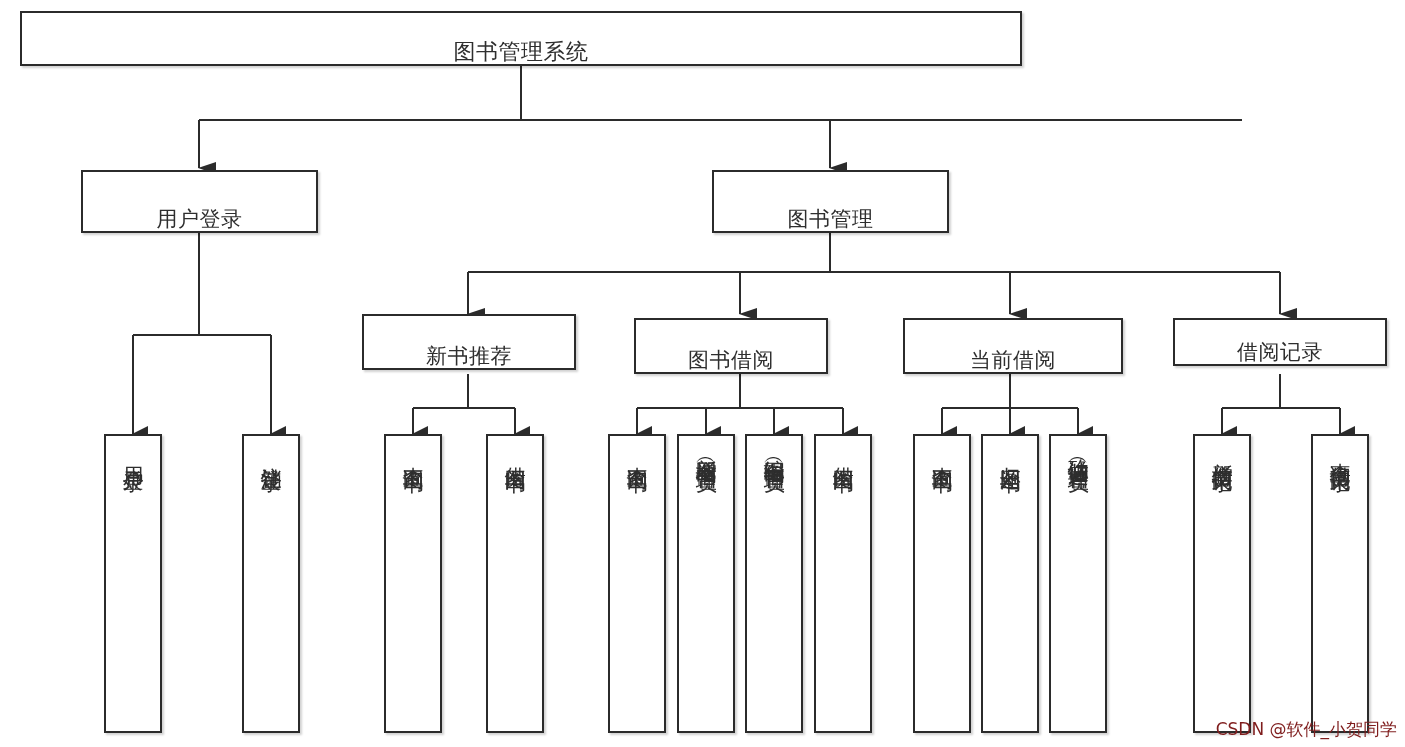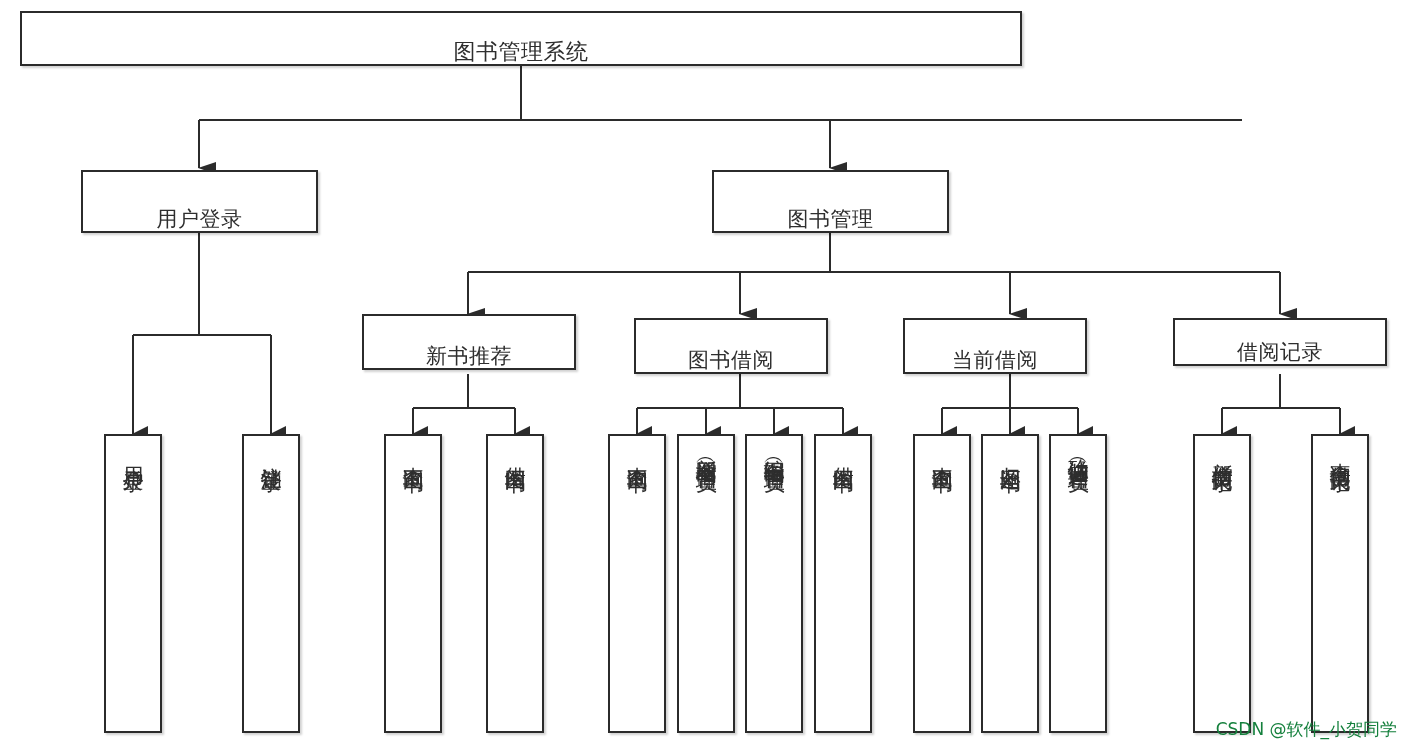--- a/index.html
+++ b/index.html
@@ -67,21 +67,21 @@
     padding-top: 6px;
   }
   .node.vert.mid-text {
     padding-top: 10px;
   }
   #watermark {
     position: absolute;
     right: 8px;
     bottom: 6px;
     font-size: 17px;
-    color: #15803d;
+    color: #7f1d1d;
     white-space: nowrap;
     z-index: 3;
     font-family: "DejaVu Sans", "Liberation Sans", sans-serif;
   }
 </style>
 </head>
 <body>
 
 <div id="diagram-root">
 
@@ -160,21 +160,21 @@
   <div class="node horiz" style="left:712px; top:170px; width:237px; height:63px;">
     <span class="node-label">图书管理</span>
   </div>
 
   <div class="node horiz" style="left:362px; top:314px; width:214px; height:56px;">
     <span class="node-label">新书推荐</span>
   </div>
   <div class="node horiz" style="left:634px; top:318px; width:194px; height:56px;">
     <span class="node-label">图书借阅</span>
   </div>
-  <div class="node horiz" style="left:903px; top:318px; width:184px; height:56px;">
+  <div class="node horiz" style="left:903px; top:318px; width:220px; height:56px;">
     <span class="node-label">当前借阅</span>
   </div>
   <div class="node horiz" style="left:1173px; top:318px; width:214px; height:48px;">
     <span class="node-label">借阅记录</span>
   </div>
 
   <div class="node vert" style="left:104px; top:434px; width:58px; height:299px;">
     <span class="node-label">用户登录</span>
   </div>
   <div class="node vert" style="left:242px; top:434px; width:58px; height:299px;">

